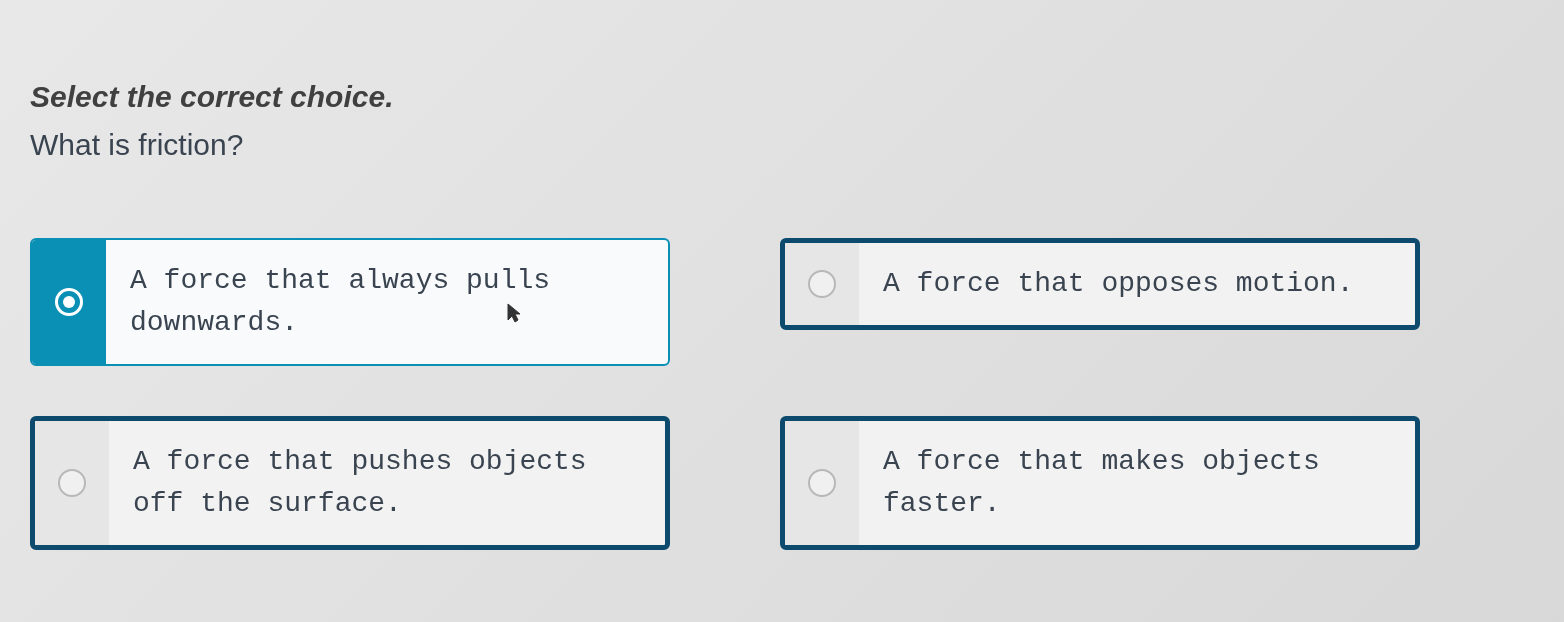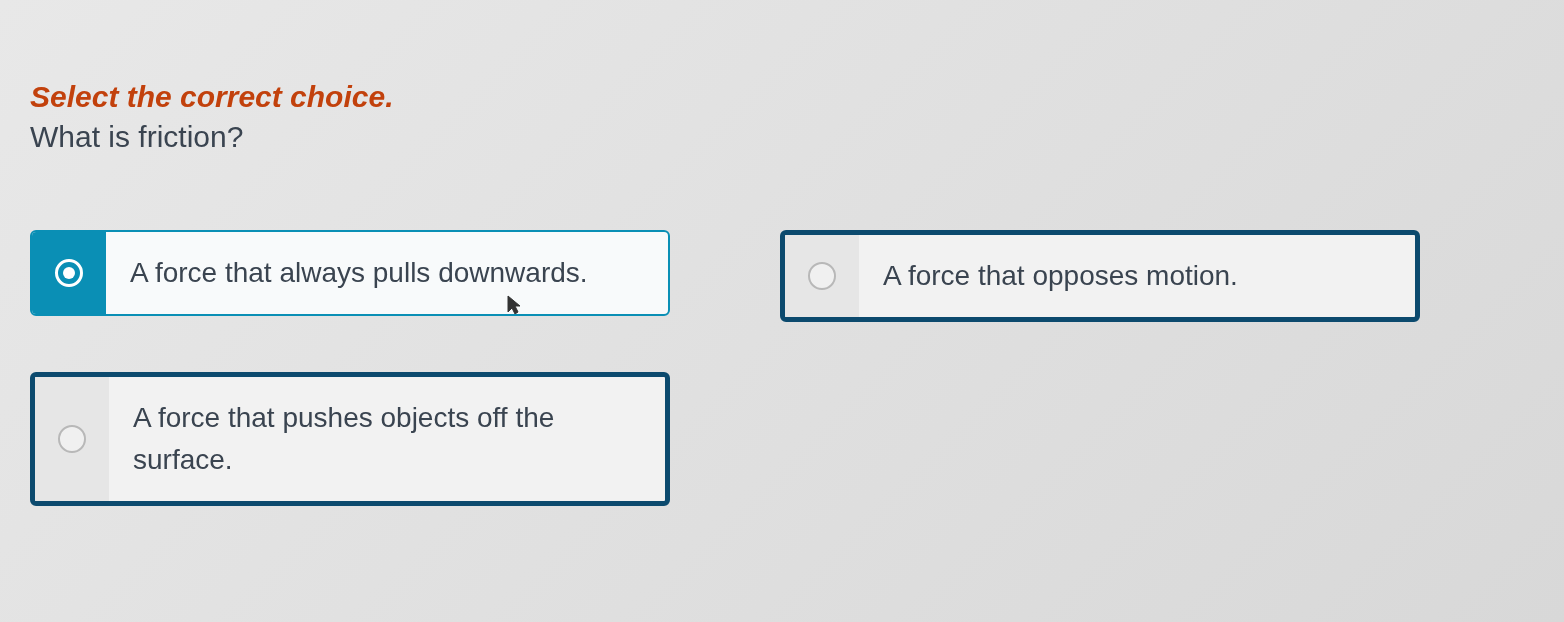--- a/index.html
+++ b/index.html
@@ -11,22 +11,22 @@
       font-family: -apple-system, BlinkMacSystemFont, "Segoe UI", Helvetica, Arial, sans-serif;
       background: linear-gradient(135deg, #e8e8e8 0%, #d8d8d8 100%);
       width: 1564px;
       height: 622px;
       padding: 80px 30px 30px 30px;
     }
     .instruction {
       font-size: 30px;
       font-weight: 700;
       font-style: italic;
-      color: #c2410c;
-      margin-bottom: 6px;
+      color: #404040;
+      margin-bottom: 14px;
     }
     .question {
       font-size: 30px;
       color: #3a4450;
       margin-bottom: 76px;
     }
     .options-grid {
       display: grid;
       grid-template-columns: 640px 640px;
       gap: 50px 110px;
@@ -82,20 +82,21 @@
       display: block;
     }
     .option-text {
       flex: 1;
       padding: 20px 24px;
       font-size: 28px;
       color: #3a4450;
       display: flex;
       align-items: center;
       line-height: 1.5;
+      font-family: Liberation Mono, monospace;
     }
     .cursor-icon {
       position: absolute;
       font-size: 22px;
       color: #444;
     }
   </style>
 </head>
 <body>
 
@@ -129,14 +130,22 @@
 
   <div class="option">
     <div class="radio-box">
       <div class="radio">
         
       </div>
     </div>
     <div class="option-text">A force that pushes objects off the surface.</div>
   </div>
 
+  <div class="option">
+    <div class="radio-box">
+      <div class="radio">
+        
+      </div>
+    </div>
+    <div class="option-text">A force that makes objects faster.</div>
+  </div>
 
 </div>
 
 </body></html>

